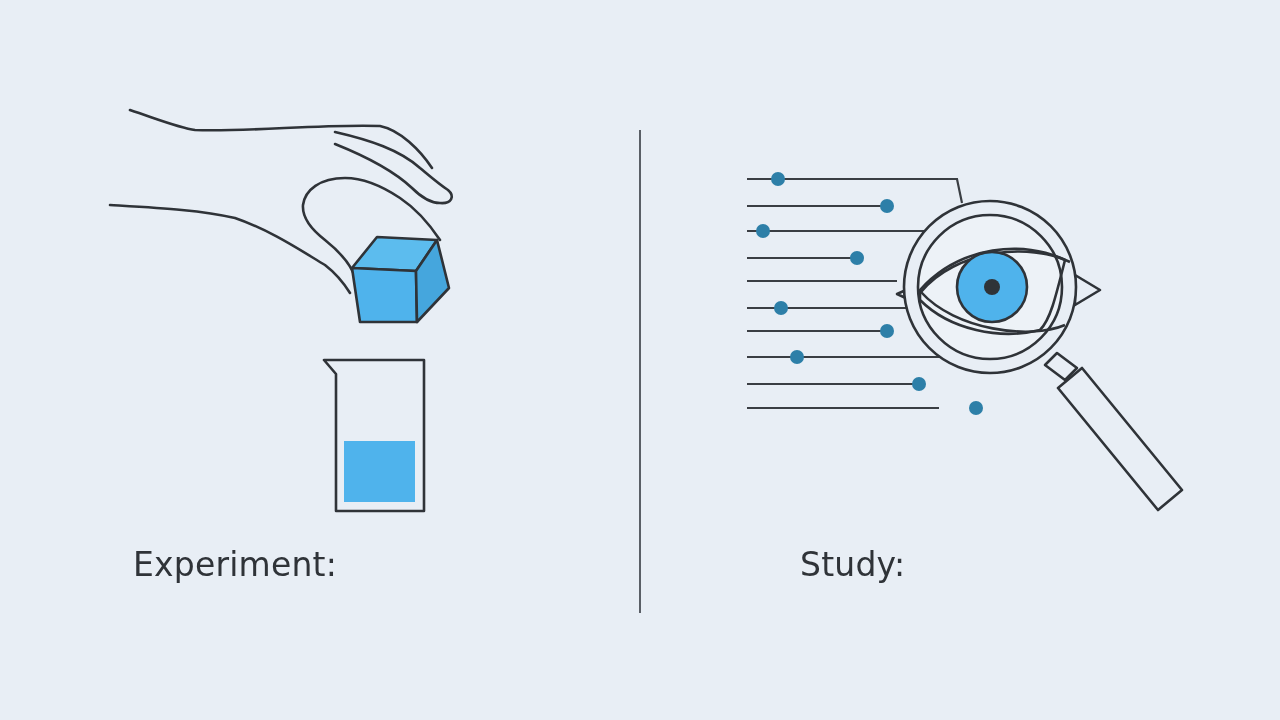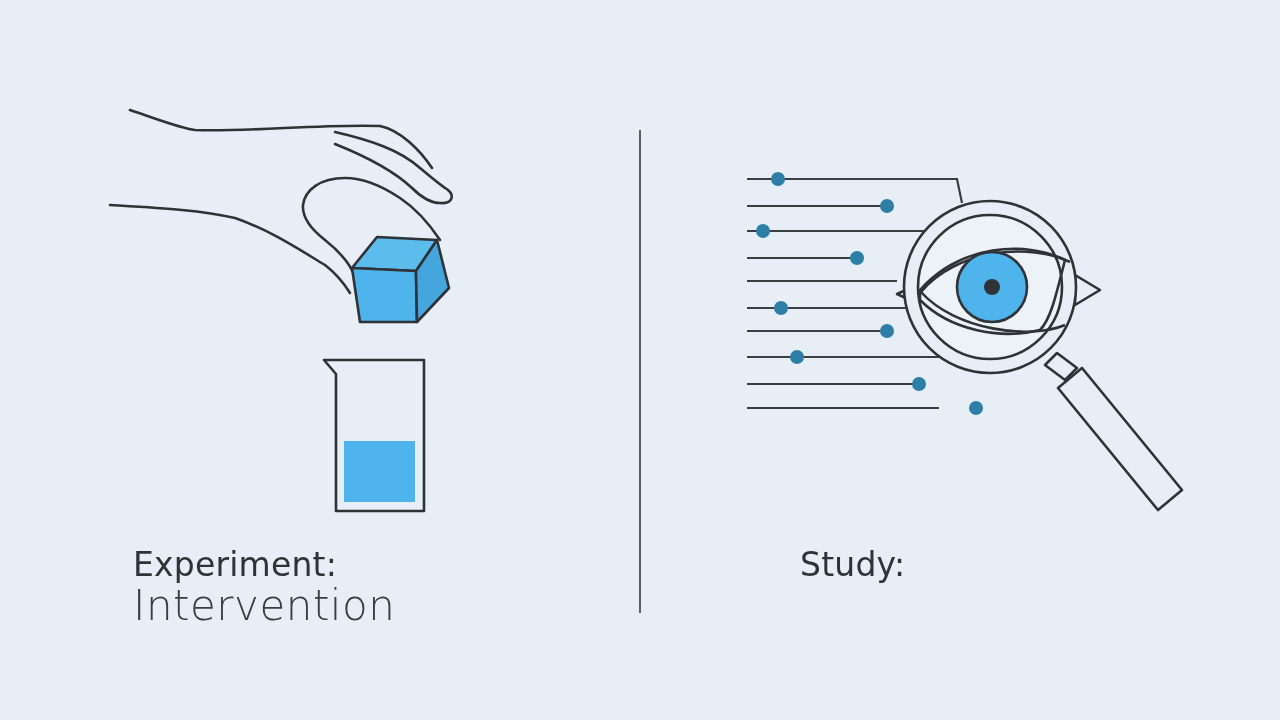--- a/index.html
+++ b/index.html
@@ -86,18 +86,17 @@
     <path d="M921 292 C955 250 1030 242 1070 262" fill="none"></path>
     <path d="M921 292 C955 330 1030 340 1065 325" fill="none"></path>
 
     <circle cx="992" cy="287" r="35" fill="#4fb3ec"></circle>
     <circle cx="992" cy="287" r="8" fill="#2f3338" stroke="none"></circle>
   </g>
 </svg>
 
 <div class="caption" id="cap-left">
   <span class="l1">Experiment:</span>
-  <span class="l2">Intervention</span>
 </div>
 
 <div class="caption" id="cap-right">
   <span class="l1">Study:</span>
 </div>
 
 </body></html>

